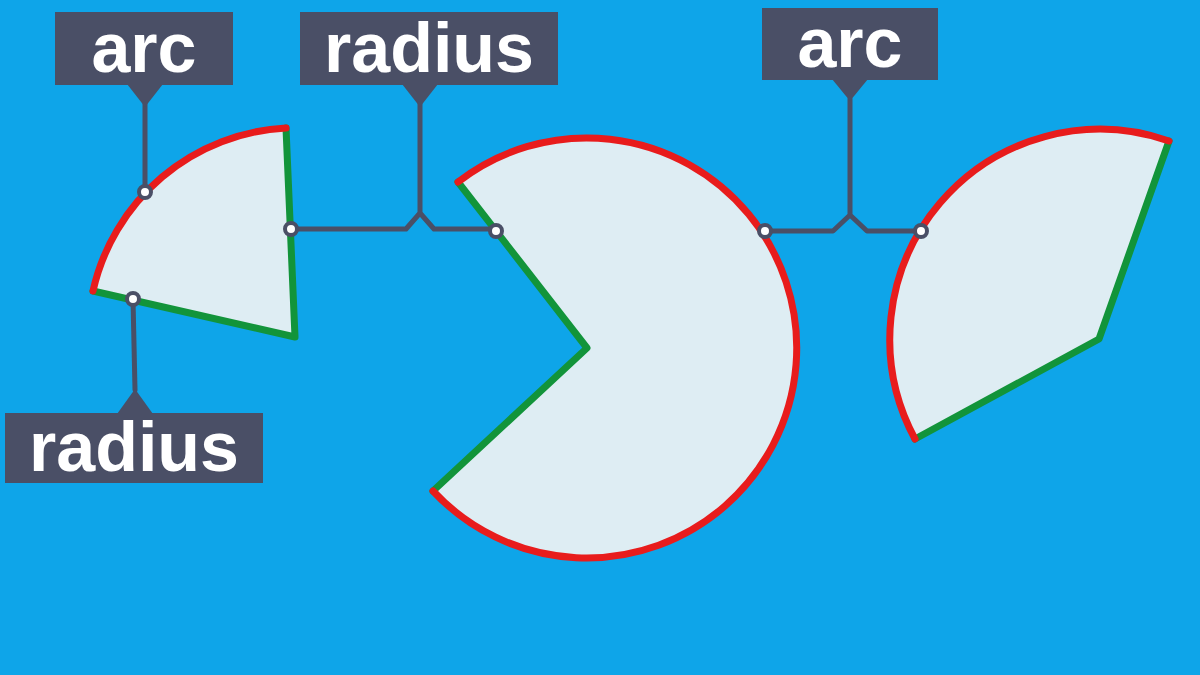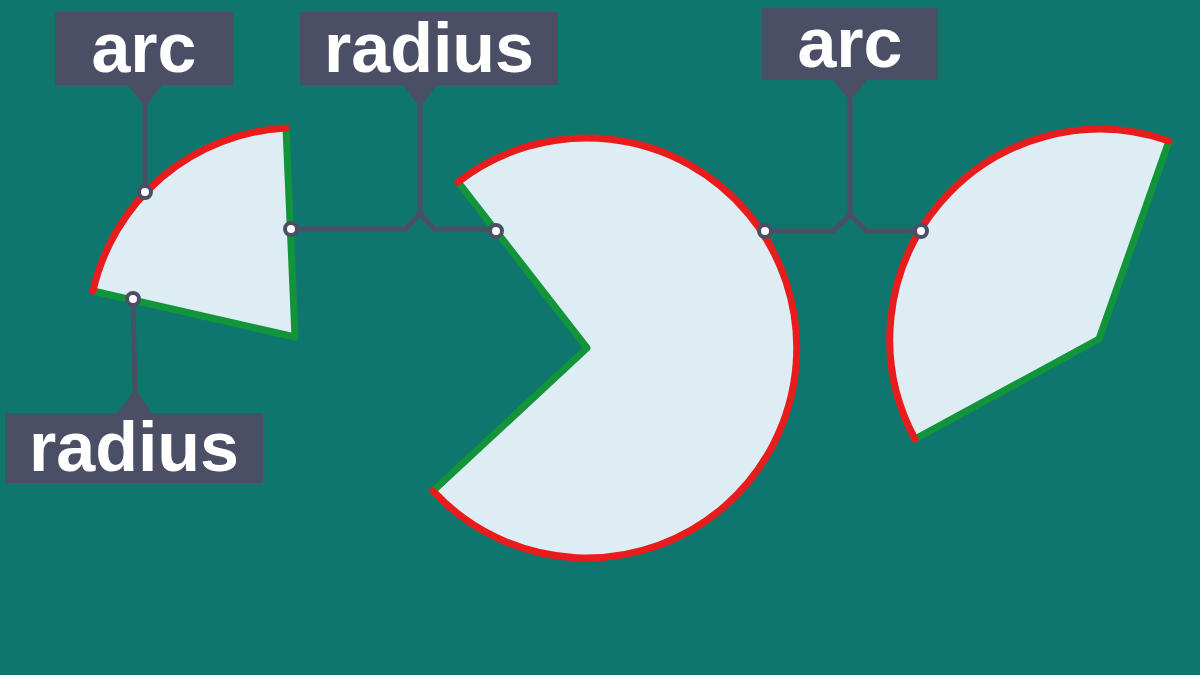--- a/index.html
+++ b/index.html
@@ -2,21 +2,21 @@
 <html><head>
 <meta charset="utf-8">
 <style>
   html, body { margin: 0; padding: 0; }
   body {
     width: 1200px; height: 675px;
     background: #ffffff;
     font-family: "Liberation Sans", sans-serif;
     overflow: hidden;
   }
-  .stage { position: relative; width: 1200px; height: 675px; background: #0f766e; }
+  .stage { position: relative; width: 1200px; height: 675px; background: #0ea5e9; }
   svg { display: block; }
   .label-text {
     font-family: "Liberation Sans", sans-serif;
     font-weight: bold;
     font-size: 70px;
   }
 </style>
 </head>
 <body style="background: rgb(255, 255, 255);">
 

